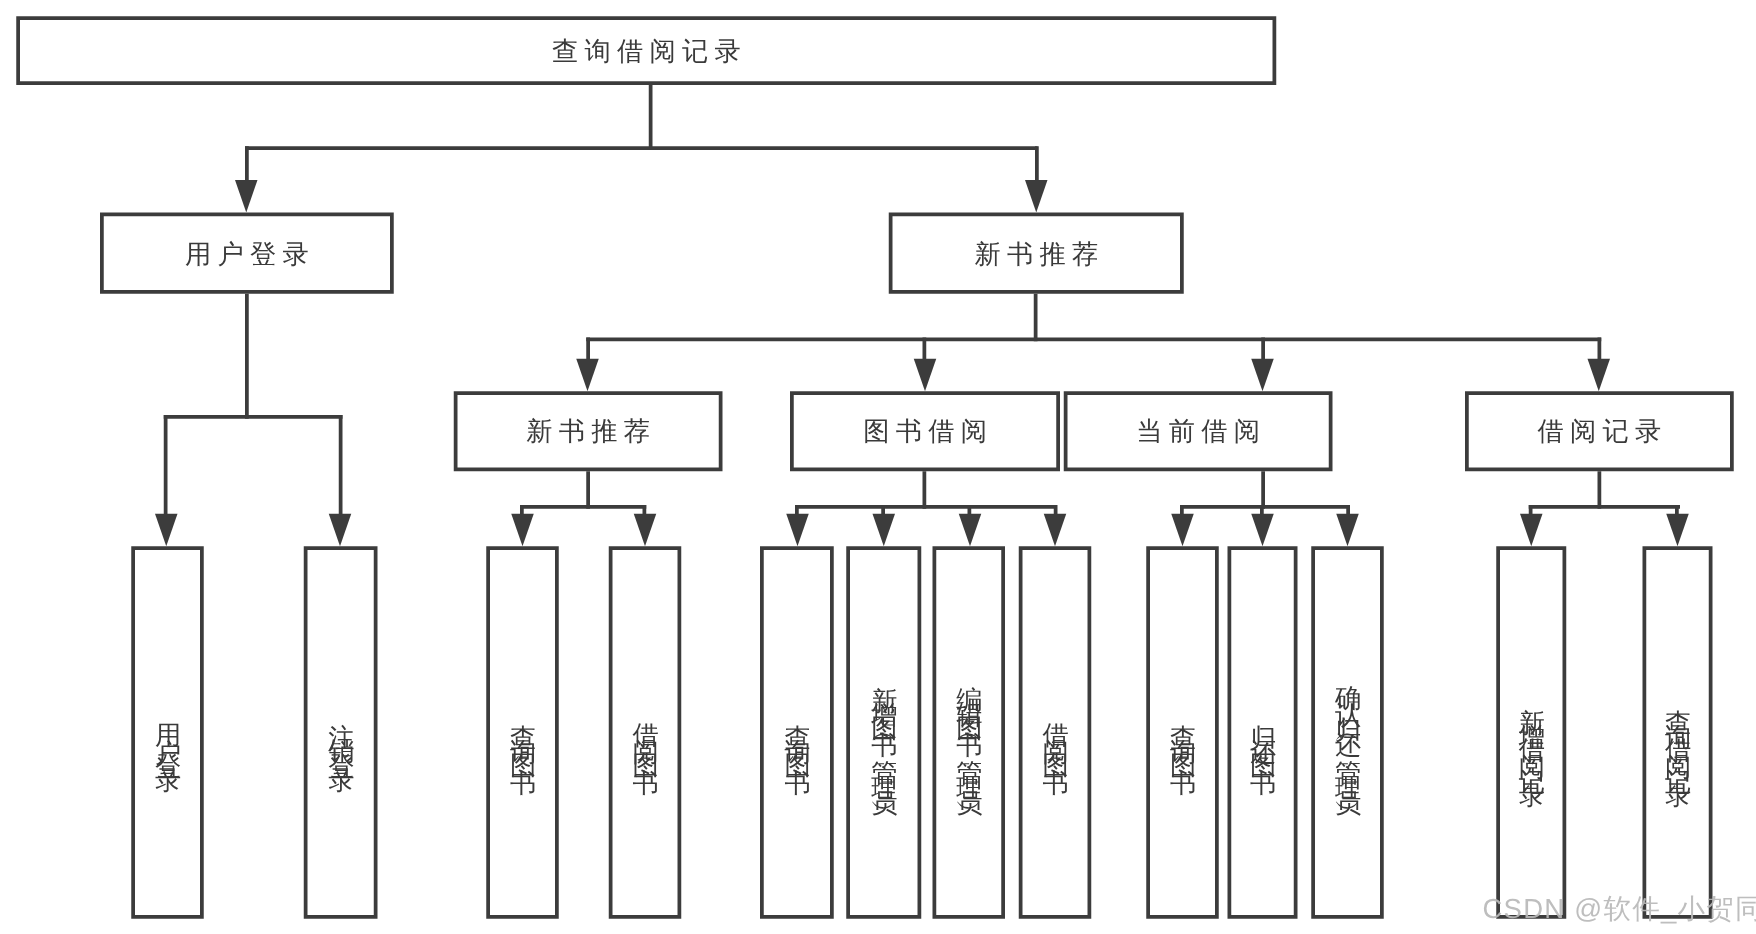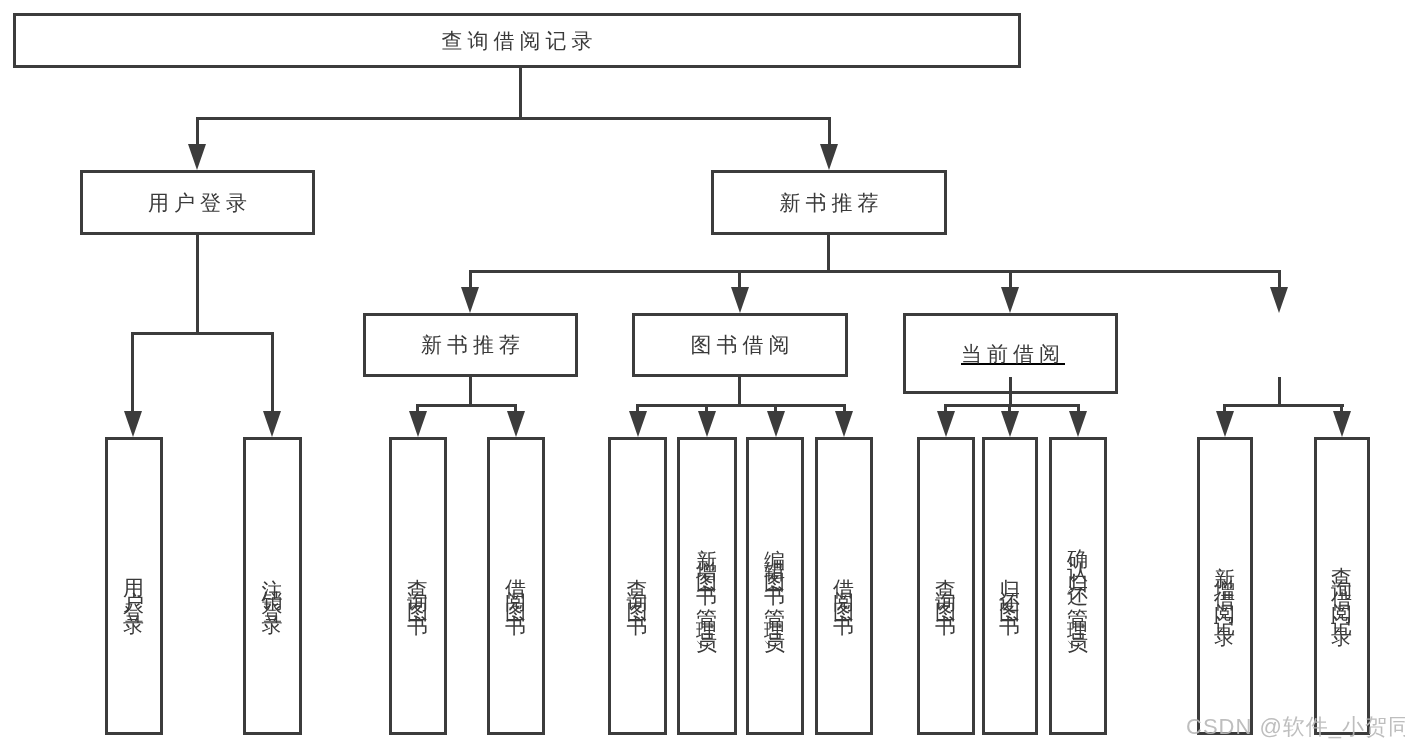--- a/index.html
+++ b/index.html
@@ -123,22 +123,25 @@
     <div class="lv" style="left:1278px; top:270px; height:19px;"></div>
     <div class="arr" style="left:1270px; top:287px;"></div>
   </div>
 
   <div class="hbox" style="left:363px; top:313px; width:215px; height:64px;">
     <span class="hlabel">新书推荐</span>
   </div>
   <div class="hbox" style="left:632px; top:313px; width:216px; height:64px;">
     <span class="hlabel">图书借阅</span>
   </div>
-  <div class="hbox" style="left:903px; top:313px; width:215px; height:81px;text-decoration:underline;">
+  <div class="hbox" style="left:851px; top:313px; width:215px; height:64px;">
     <span class="hlabel">当前借阅</span>
+  </div>
+  <div class="hbox" style="left:1172px; top:313px; width:215px; height:64px;">
+    <span class="hlabel">借阅记录</span>
   </div>
 
   <div class="grp">
     <div class="lv" style="left:469px; top:377px; height:30px;"></div>
     <div class="lh" style="left:416px; top:404px; width:101px;"></div>
     <div class="lv" style="left:416px; top:404px; height:9px;"></div>
     <div class="arr" style="left:409px; top:411px;"></div>
     <div class="lv" style="left:514px; top:404px; height:9px;"></div>
     <div class="arr" style="left:507px; top:411px;"></div>
   </div>

